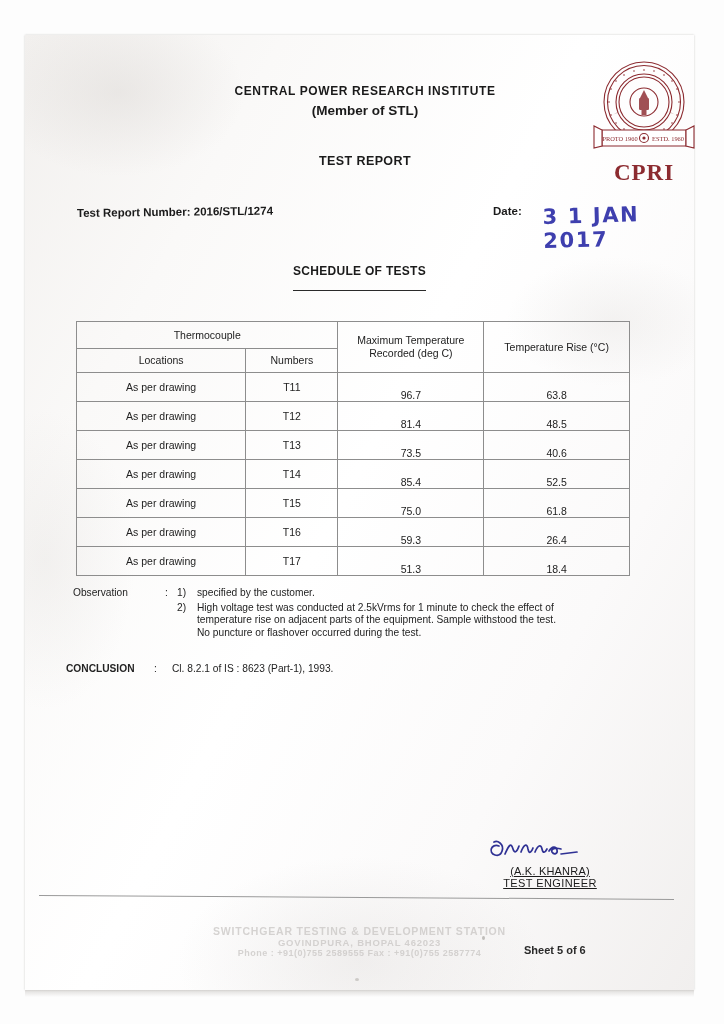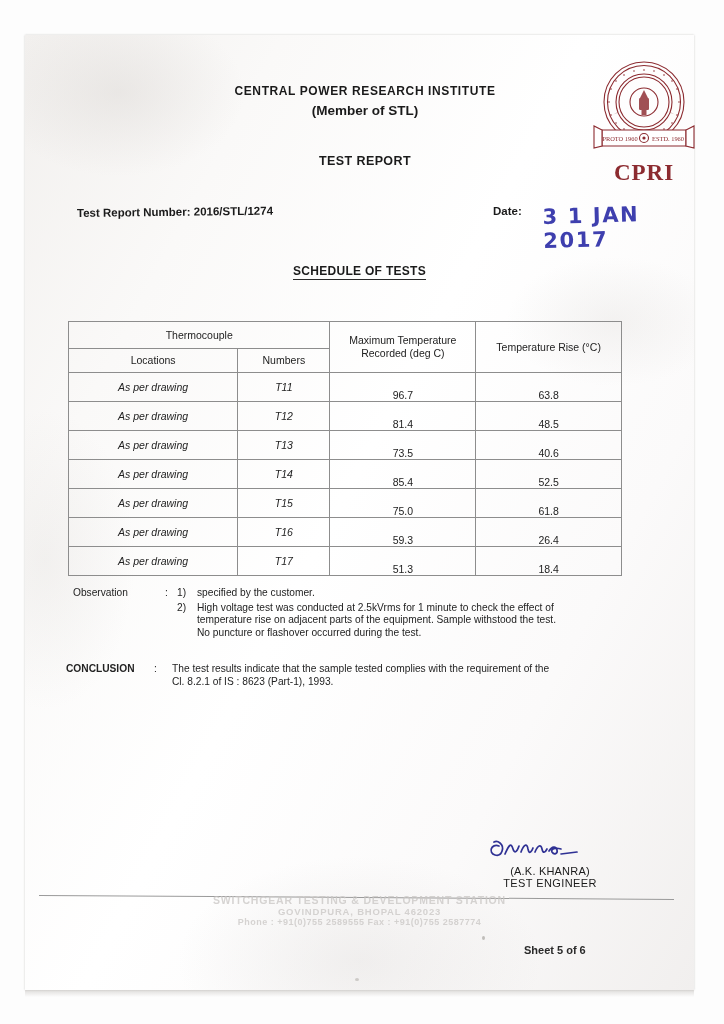--- a/index.html
+++ b/index.html
@@ -150,27 +150,27 @@
     left: 0;
     top: 229px;
     width: 669px;
     text-align: center;
     font-size: 12px;
     font-weight: bold;
     letter-spacing: 0.3px;
   }
   #schedule-heading span {
     border-bottom: 1.4px solid #2a2a2a;
-    padding-bottom: 1px;
+    padding-bottom: 12px;
   }
 
   
   #results-table {
     position: absolute;
-    left: 43px;
+    left: 51px;
     top: 286px;
     width: 554px;
     border-collapse: collapse;
     font-size: 10.5px;
     color: #222;
   }
   #results-table td, #results-table th {
     border: 1px solid #8d8d8d;
     font-weight: normal;
     text-align: center;
@@ -181,21 +181,20 @@
   .th-tall { height: 50px; line-height: 13px; }
   .col-loc   { width: 170px; }
   .col-num   { width: 92px; }
   .col-max   { width: 146px; }
   .col-rise  { width: 146px; }
 
   .data-row { height: 29px; }
   .cell-label {
     vertical-align: middle;
     padding-bottom: 9px;
-    font-style: italic;
   }
   .cell-value {
     vertical-align: bottom;
     padding-bottom: 3px;
   }
   .cell-rise {
     vertical-align: bottom;
     padding-bottom: 1px;
   }
 
@@ -246,20 +245,21 @@
   #conclusion-text { flex: 1; }
   #conclusion-text div { white-space: nowrap; }
 
   
   #signature-block {
     position: absolute;
     left: 430px;
     top: 800px;
     width: 190px;
     text-align: center;
+    text-decoration: underline;
   }
   #signature-mark {
     height: 30px;
     position: relative;
   }
   #signature-mark svg {
     position: absolute;
     left: 28px;
     top: 0;
   }
@@ -279,21 +279,21 @@
     top: 860px;
     width: 635px;
     height: 1px;
     background: #9a9a9a;
     transform: rotate(0.35deg);
     transform-origin: left center;
   }
   #footer-address {
     position: absolute;
     left: 0;
-    top: 859px;
+    top: 890px;
     width: 669px;
     text-align: center;
     color: #c9c6c4;
     opacity: 0.75;
   }
   #footer-address .f1 {
     font-size: 10.5px;
     letter-spacing: 0.8px;
     font-weight: bold;
   }
@@ -492,21 +492,20 @@
               </div>
             </div>
           </div>
       </div>
     </div>
 
     <div id="conclusion-block">
       <div id="conclusion-label">CONCLUSION</div>
       <div id="conclusion-colon">:</div>
       <div id="conclusion-text">
-          <div>The test results indicate that the sample tested complies with the requirement of the</div>
           <div>Cl.  8.2.1 of IS : 8623 (Part-1), 1993.</div>
         </div>
     </div>
 
     <div id="signature-block">
       <div id="signature-mark">
         <svg width="130" height="30" viewBox="0 0 130 30">
           <g fill="none" stroke="#2f3194" stroke-width="1.7" stroke-linecap="round">
             <path d="M16 11 C8 8, 5 18, 12 20 C19 22, 22 12, 17 8 C14 5.5, 11 7, 11 7"></path>
             <path d="M22 19 C26 10, 28 7, 30 14 C31.5 19, 34 17, 36 11"></path>

